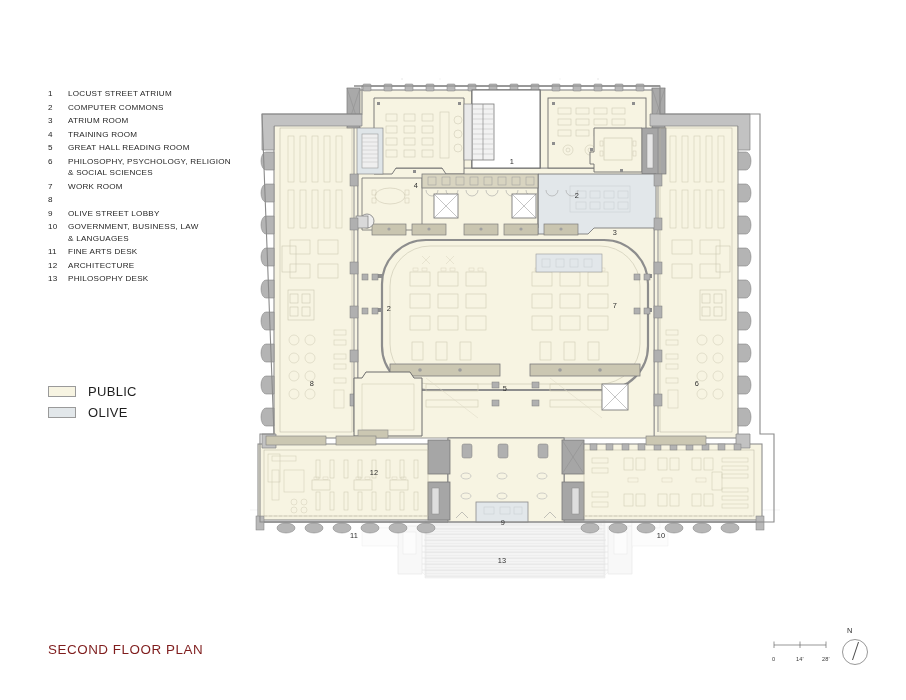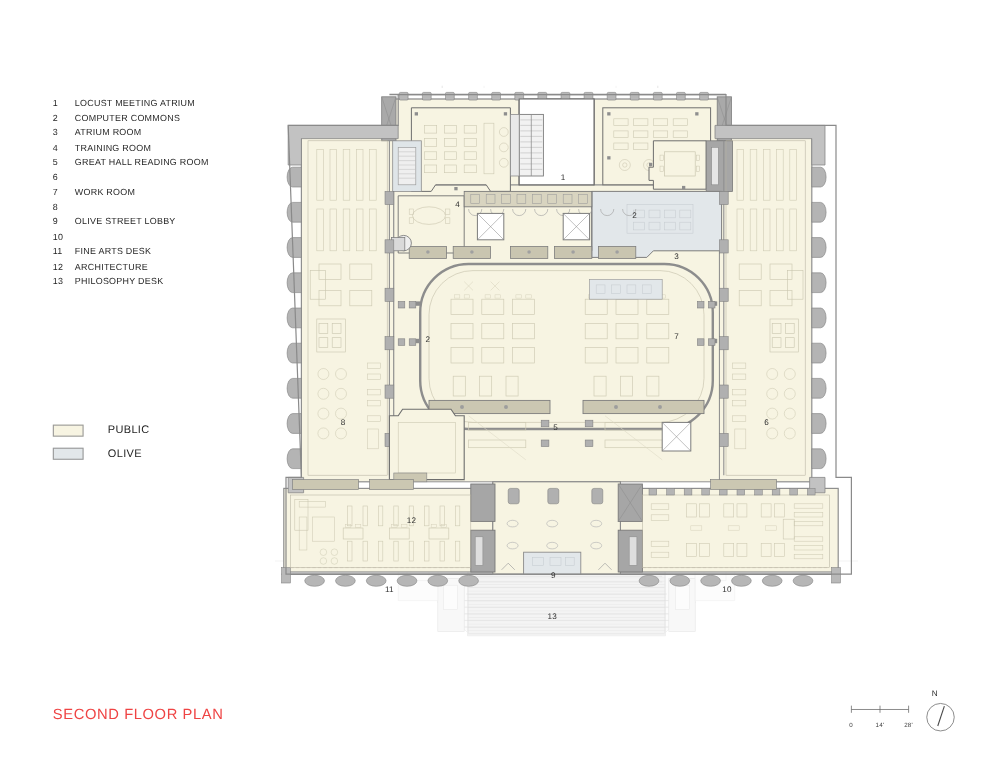--- a/index.html
+++ b/index.html
@@ -60,34 +60,34 @@
     margin-bottom: 7px;
   }
   .leg-swatch {
     width: 28px;
     height: 11px;
     flex: 0 0 28px;
     border: 1px solid #9a9a9a;
     box-sizing: border-box;
   }
   .leg-label {
-    margin-left: 22px;
-    font-size: 10px;
+    margin-left: 12px;
+    font-size: 13px;
     letter-spacing: 0.3px;
     color: #1f1f1f;
   }
 
   
   #sheet-title {
     position: absolute;
     left: 48px;
     top: 642px;
     font-size: 13.4px;
     letter-spacing: 0.55px;
-    color: #ef4444;
+    color: #7f1d1d;
   }
 
   
   #scale-block {
     position: absolute;
     left: 772px;
     top: 638px;
   }
   #scale-block .sc-labels {
     position: relative;
@@ -132,54 +132,58 @@
     fill: #2f2f2f;
     letter-spacing: 0.2px;
   }
 </style>
 </head>
 <body>
 
 <div id="room-index">
     <div class="idx-row">
       <div class="idx-num">1</div>
-      <div class="idx-label">LOCUST MEETING ATRIUM</div>
+      <div class="idx-label">LOCUST STREET ATRIUM</div>
     </div>
     <div class="idx-row">
       <div class="idx-num">2</div>
       <div class="idx-label">COMPUTER COMMONS</div>
     </div>
     <div class="idx-row">
       <div class="idx-num">3</div>
       <div class="idx-label">ATRIUM ROOM</div>
     </div>
     <div class="idx-row">
       <div class="idx-num">4</div>
       <div class="idx-label">TRAINING ROOM</div>
     </div>
     <div class="idx-row">
       <div class="idx-num">5</div>
       <div class="idx-label">GREAT HALL READING ROOM</div>
     </div>
     <div class="idx-row">
       <div class="idx-num">6</div>
+      <div class="idx-label">PHILOSOPHY, PSYCHOLOGY, RELIGION
+&amp; SOCIAL SCIENCES</div>
     </div>
     <div class="idx-row">
       <div class="idx-num">7</div>
       <div class="idx-label">WORK ROOM</div>
     </div>
     <div class="idx-row">
       <div class="idx-num">8</div>
     </div>
     <div class="idx-row">
       <div class="idx-num">9</div>
       <div class="idx-label">OLIVE STREET LOBBY</div>
     </div>
     <div class="idx-row">
       <div class="idx-num">10</div>
+      <div class="idx-label">GOVERNMENT, BUSINESS, LAW
+&amp; LANGUAGES</div>
     </div>
     <div class="idx-row">
       <div class="idx-num">11</div>
       <div class="idx-label">FINE ARTS DESK</div>
     </div>
     <div class="idx-row">
       <div class="idx-num">12</div>
       <div class="idx-label">ARCHITECTURE</div>
     </div>
     <div class="idx-row">

